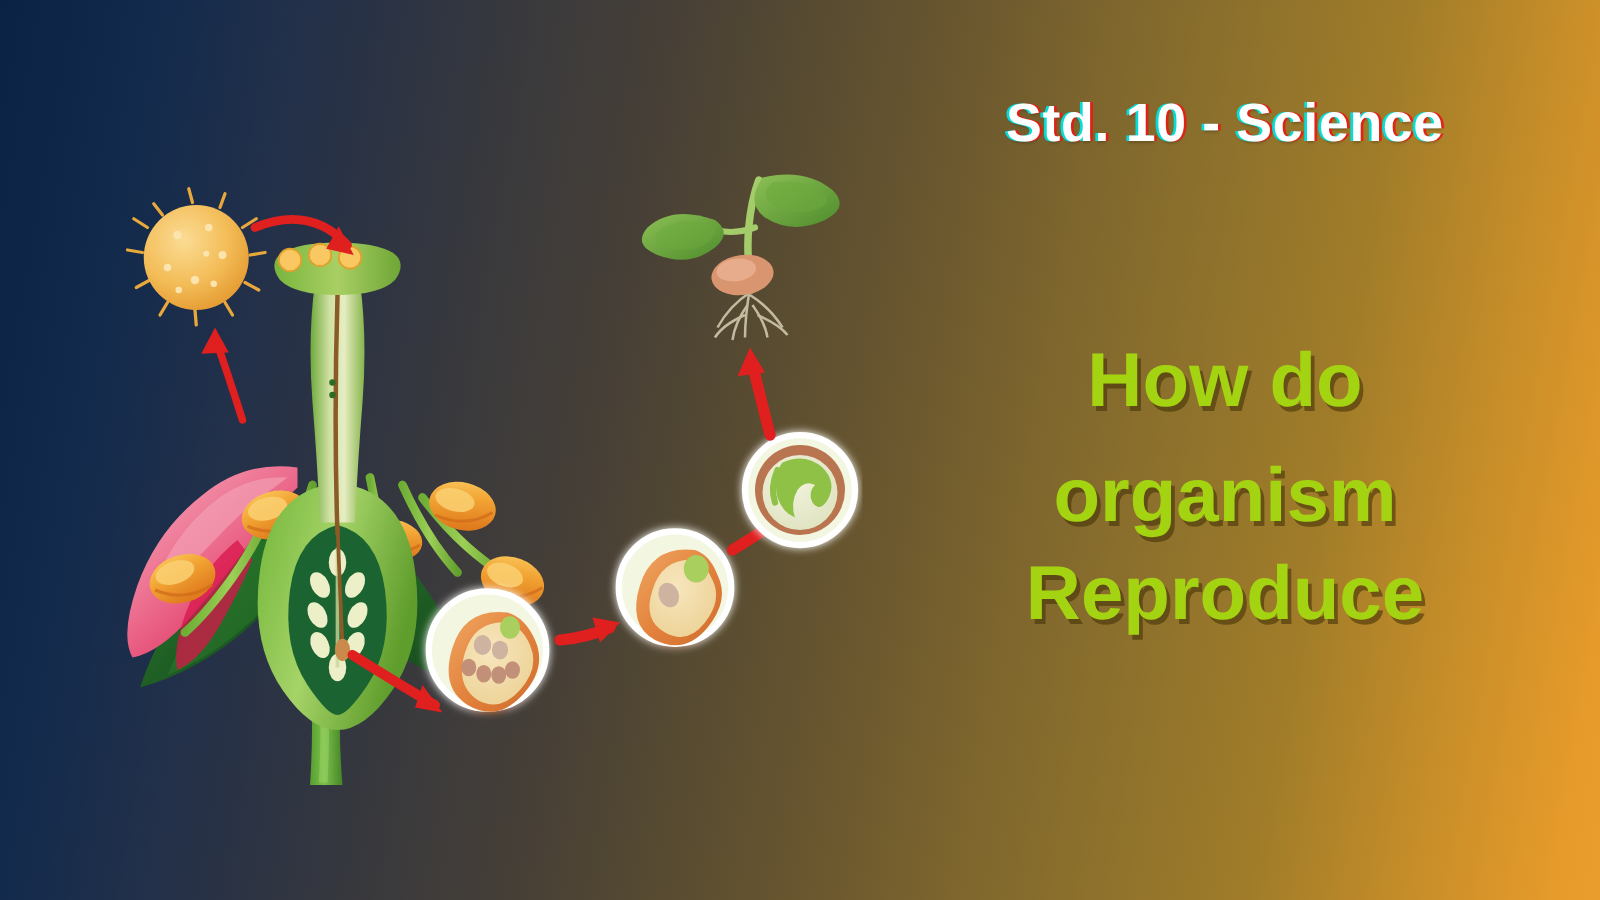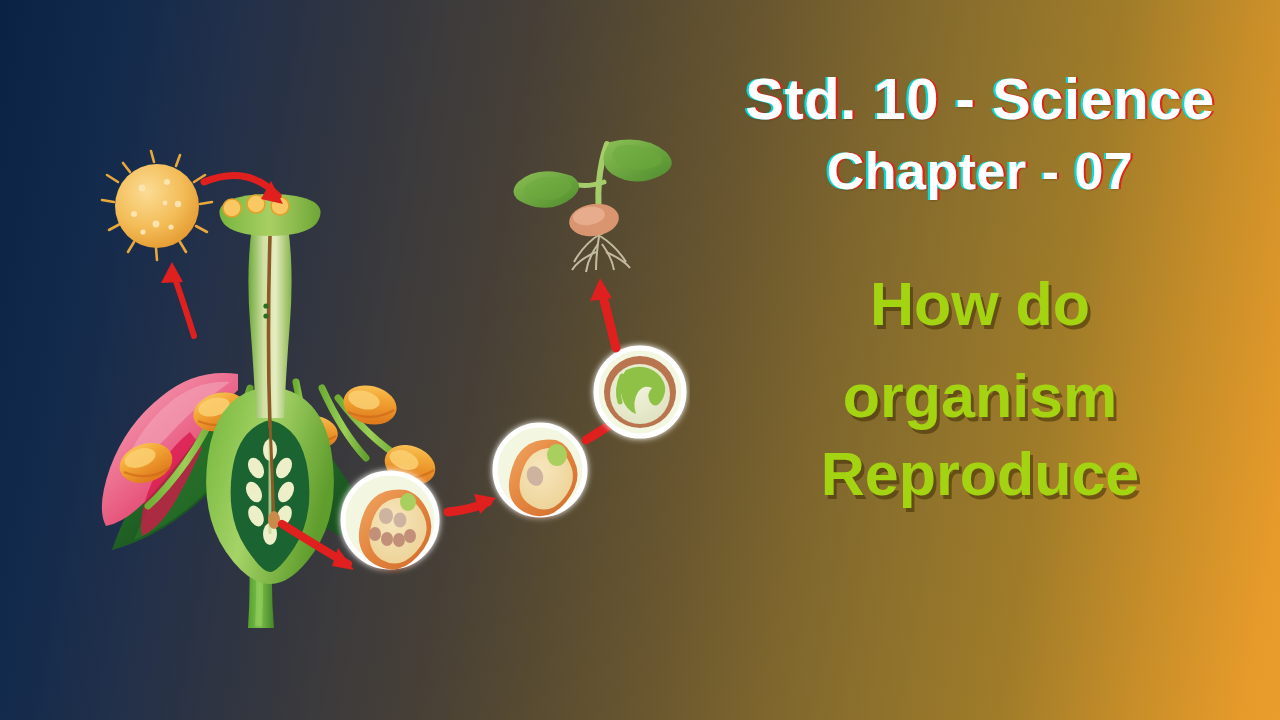--- a/index.html
+++ b/index.html
@@ -50,21 +50,21 @@
     letter-spacing: 0.5px;
     text-shadow:
       -2.2px 0 0 rgba(0,225,225,0.95),
        2.2px 0 0 rgba(228,30,20,0.92),
        0 1px 2px rgba(40,20,0,0.25);
   }
   .line-std {
     position: absolute;
     left: 0; top: 74px;
     width: 560px;
-    font-size: 58px;
+    font-size: 43px;
     line-height: 50px;
   }
   .line-chapter {
     position: absolute;
     left: 0; top: 140px;
     width: 560px;
     font-size: 52px;
     line-height: 62px;
   }
   .title-green {
@@ -382,21 +382,20 @@
         <path d="M548 26 q26 -4 42 10 q6 8 -8 12 q-22 6 -36 -6 q-8 -8 2 -16 z" fill="#6ba93c" opacity="0.55"></path>
         <path d="M502 56 q-34 -12 -54 6 q-12 14 8 22 q26 10 46 -6 q14 -12 0 -22 z" fill="url(#gLeafS)"></path>
         <path d="M498 60 q-26 -8 -42 6 q-6 8 8 12 q22 6 34 -6 q8 -8 0 -12 z" fill="#6ba93c" opacity="0.5"></path>
       </g>
     </svg>
   </div>
 
   <div class="text-col">
     <div class="chroma line-std">Std. 10 - Science</div>
 
-    <div class="chroma line-chapter">Chapter - 07</div>
 
     <div class="title-green title-l2">organism</div>
 
     <div class="title-green title-l1">How do</div>
 
     <div class="title-green title-l3">Reproduce</div>
 
   </div>
 
 </div>

